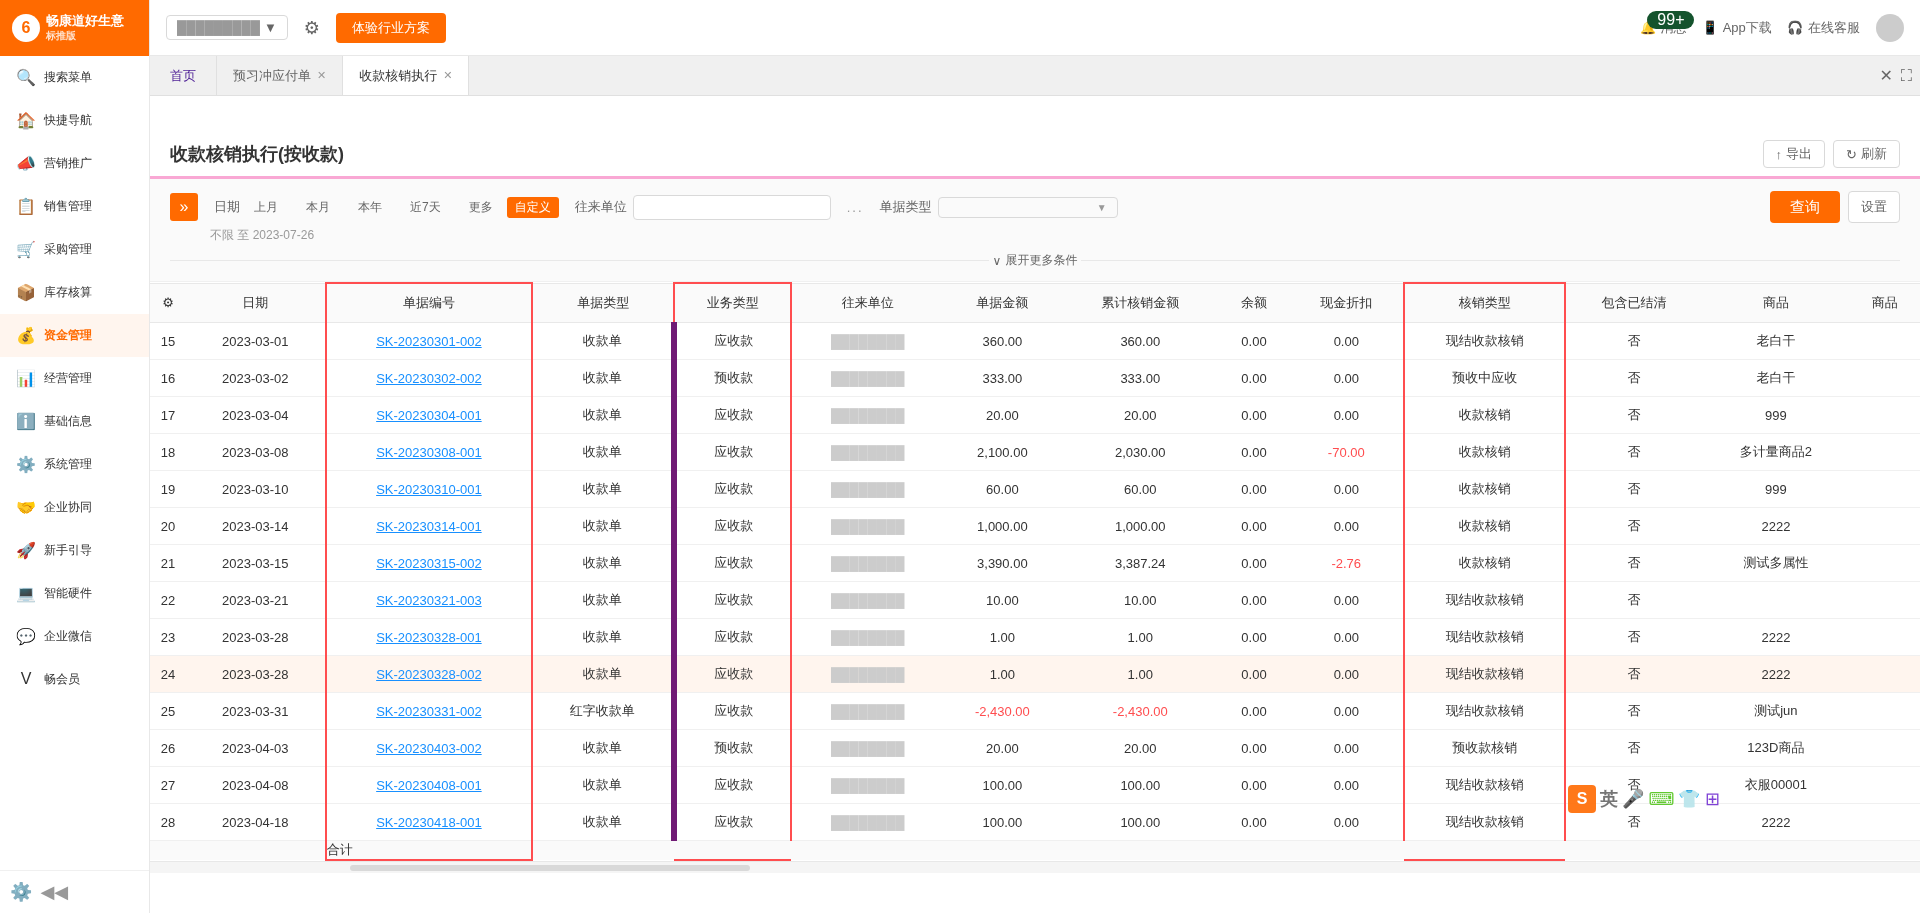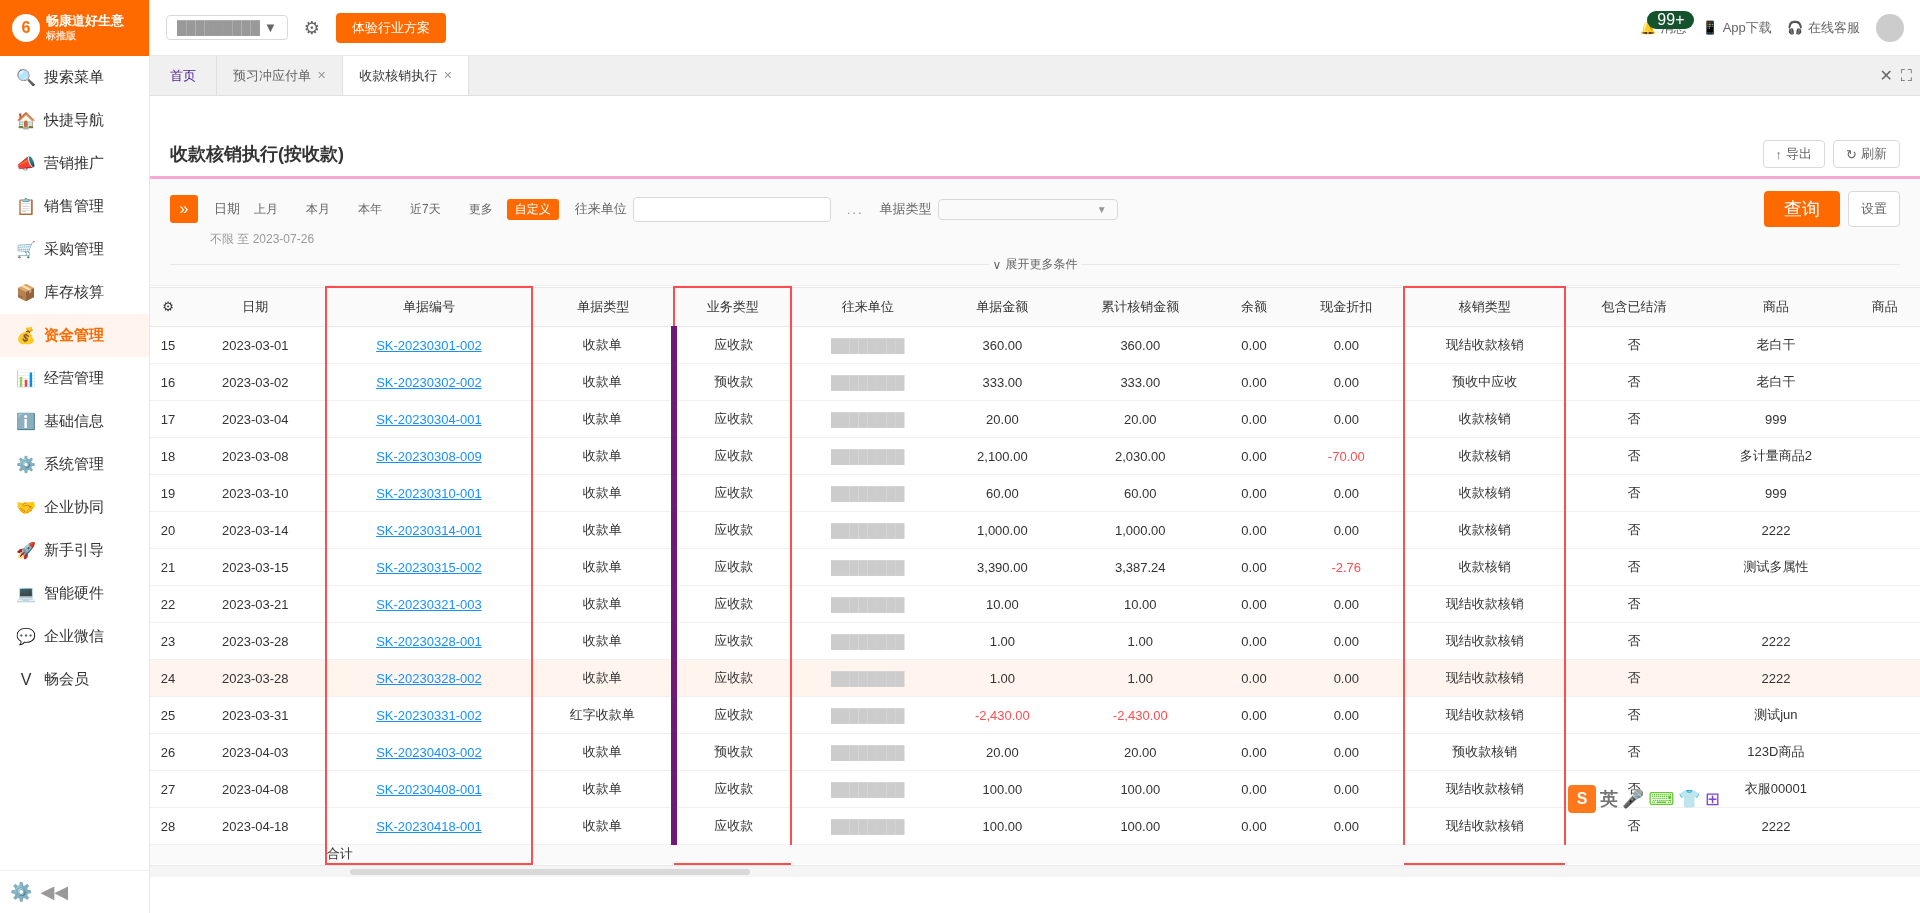--- a/index.html
+++ b/index.html
@@ -8,21 +8,21 @@
     
     .sidebar { width: 150px; background: #fff; display: flex; flex-direction: column; border-right: 1px solid #e8e8e8; flex-shrink: 0; }
     .sidebar-logo { background: #ff6a00; color: #fff; padding: 10px 12px; display: flex; align-items: center; gap: 6px; font-size: 14px; font-weight: bold; height: 56px; }
     .sidebar-logo-icon { width: 28px; height: 28px; background: #fff; border-radius: 50%; display: flex; align-items: center; justify-content: center; color: #ff6a00; font-size: 16px; font-weight: bold; flex-shrink: 0; }
     .sidebar-logo-text { font-size: 13px; line-height: 1.3; }
     .sidebar-logo-sub { font-size: 10px; color: rgba(255,255,255,0.8); }
     .sidebar-menu { flex: 1; overflow-y: auto; }
     .sidebar-item { display: flex; align-items: center; gap: 8px; padding: 12px 16px; cursor: pointer; color: #333; transition: background 0.2s; }
     .sidebar-item.active { background: #fff5ee; color: #ff6a00; font-weight: bold; }
     .sidebar-item-icon { font-size: 16px; width: 20px; text-align: center; }
-    .sidebar-item-label { font-size: 15px; }
+    .sidebar-item-label { font-size: 12px; }
     .sidebar-bottom { padding: 10px; display: flex; align-items: center; gap: 8px; border-top: 1px solid #f0f0f0; }
     .sidebar-bottom-icon { font-size: 18px; color: #999; cursor: pointer; }
 
     
     .main { flex: 1; display: flex; flex-direction: column; overflow: hidden; }
 
     
     .topbar { background: #fff; height: 56px; display: flex; align-items: center; padding: 0 16px; border-bottom: 1px solid #e8e8e8; gap: 12px; }
     .topbar-select { display: flex; align-items: center; gap: 4px; border: 1px solid #d9d9d9; border-radius: 4px; padding: 4px 10px; cursor: pointer; color: #666; min-width: 120px; }
     .topbar-select-text { flex: 1; font-size: 13px; color: #999; }
@@ -55,21 +55,21 @@
     .filter-bar { padding: 12px 20px; background: #fafafa; border-bottom: 1px solid #f0f0f0; }
     .filter-row { display: flex; align-items: center; gap: 16px; flex-wrap: wrap; }
     .filter-item { display: flex; align-items: center; gap: 6px; }
     .filter-label { color: #666; font-size: 13px; white-space: nowrap; }
     .filter-date-btns { display: flex; gap: 12px; align-items: flex-end; }
     .filter-date-btn { padding: 2px 8px; font-size: 12px; color: #666; cursor: pointer; border: none; background: none; }
     .filter-custom-btn { background: #ff6a00; color: #fff; border: none; border-radius: 3px; padding: 2px 8px; font-size: 12px; cursor: pointer; }
     .filter-input { border: 1px solid #d9d9d9; border-radius: 4px; padding: 4px 10px; font-size: 13px; color: #666; min-width: 180px; }
     .filter-dots { color: #999; letter-spacing: 2px; }
     .filter-select { border: 1px solid #d9d9d9; border-radius: 4px; padding: 4px 10px; font-size: 13px; color: #666; min-width: 180px; display: flex; align-items: center; justify-content: space-between; }
-    .filter-query-btn { background: #ff6a00; color: #fff; border: none; border-radius: 4px; padding: 6px 20px; font-size: 18px; cursor: pointer; }
+    .filter-query-btn { background: #ff6a00; color: #fff; border: none; border-radius: 4px; padding: 6px 20px; font-size: 15px; cursor: pointer; }
     .filter-settings-btn { border: 1px solid #d9d9d9; background: #fff; border-radius: 4px; padding: 6px 12px; font-size: 13px; cursor: pointer; color: #666; }
     .filter-expand { display: flex; align-items: center; justify-content: center; gap: 4px; color: #666; font-size: 12px; margin-top: 8px; cursor: pointer; }
     .filter-expand-line { flex: 1; height: 1px; background: #e8e8e8; }
 
     
     .table-wrap { overflow-x: auto; }
     table { width: 100%; border-collapse: collapse; font-size: 13px; }
     thead th { background: #fafafa; border-bottom: 1px solid #e8e8e8; border-top: 1px solid #e8e8e8; padding: 10px 8px; text-align: center; color: #333; font-weight: 500; white-space: nowrap; position: sticky; top: 0; z-index: 1; }
     tbody td { border-bottom: 1px solid #f0f0f0; padding: 9px 8px; text-align: center; color: #333; white-space: nowrap; }
     tbody tr.highlighted { background: #fff5ee; }
@@ -359,21 +359,21 @@
       <td>0.00</td>
       <td class="">0.00</td>
       <td class="col-cancel">收款核销</td>
       <td>否</td>
       <td>999</td>
       <td></td>
     </tr>
             <tr>
       <td>18</td>
       <td>2023-03-08</td>
-      <td class="col-order-no"><a class="link">SK-20230308-009</a></td>
+      <td class="col-order-no"><a class="link">SK-20230308-001</a></td>
       <td>收款单</td>
       <td class="col-biz">应收款</td>
       <td style="color:#ccc;">████████</td>
       <td class="">2,100.00</td>
       <td class="">2,030.00</td>
       <td>0.00</td>
       <td class="text-red">-70.00</td>
       <td class="col-cancel">收款核销</td>
       <td>否</td>
       <td>多计量商品2</td>

